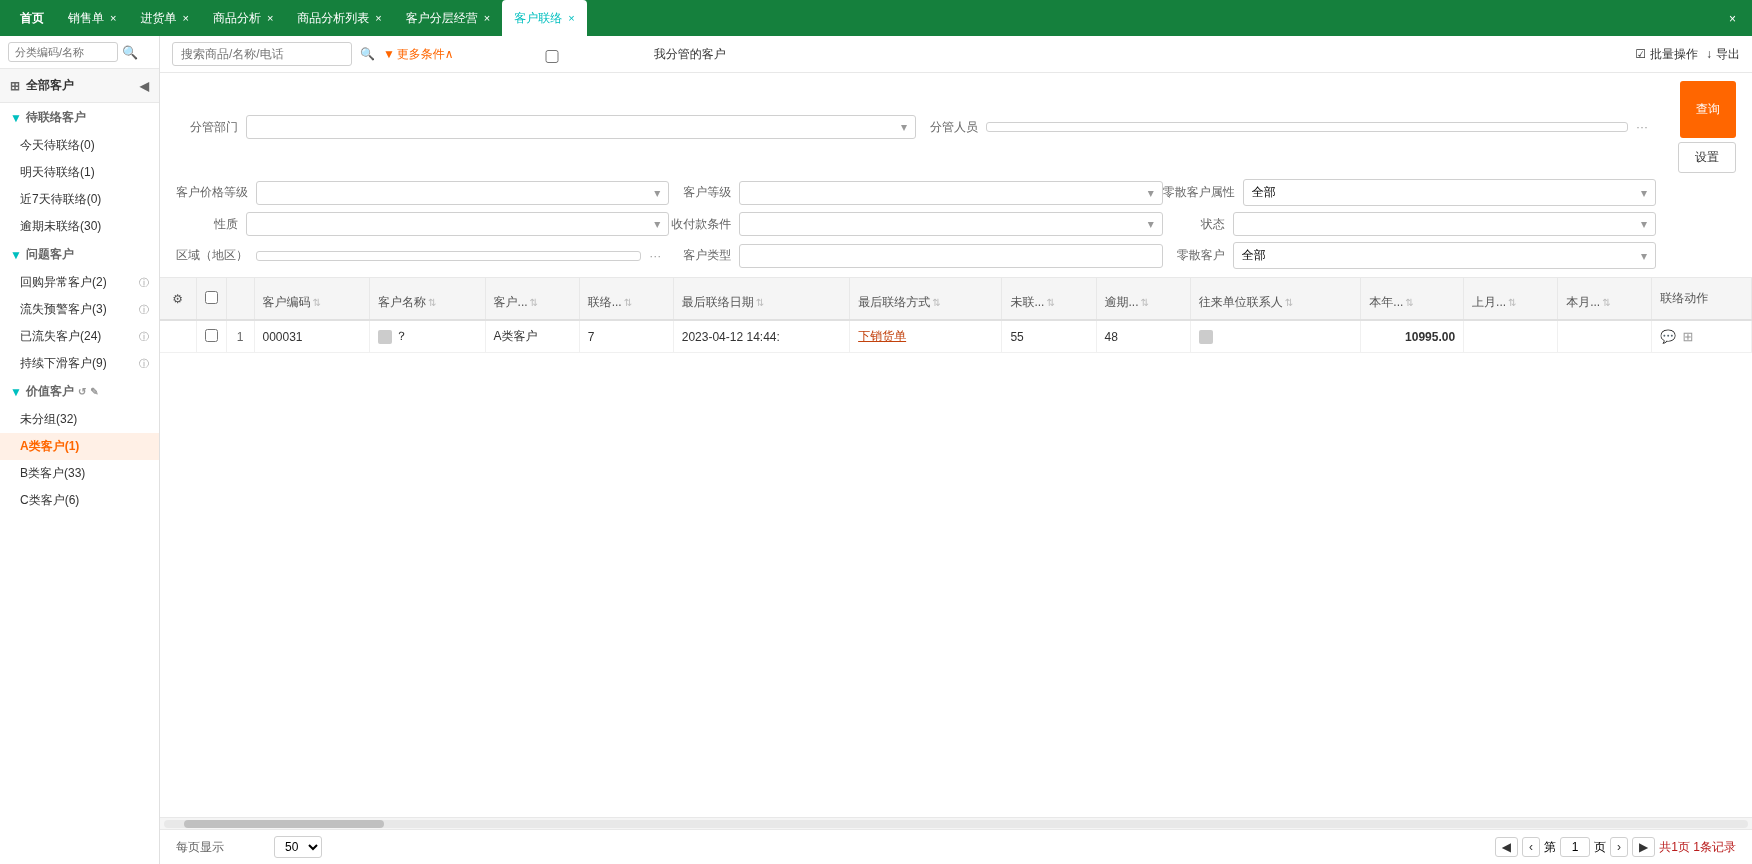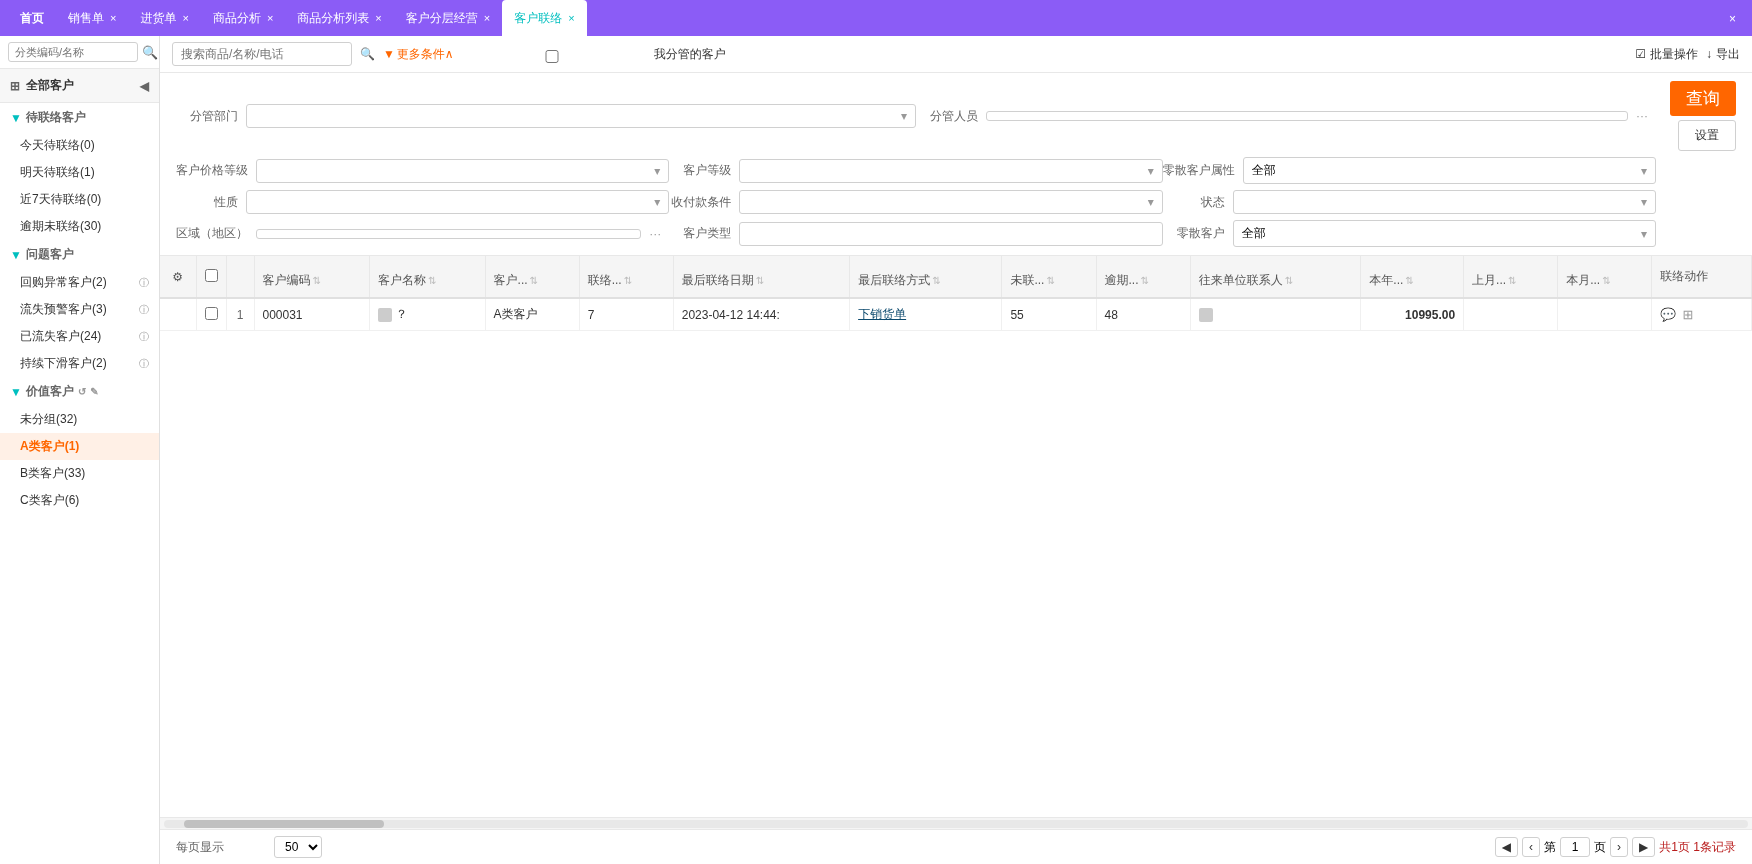--- a/index.html
+++ b/index.html
@@ -1,20 +1,20 @@
 <!DOCTYPE html>
 <html><head>
   <meta charset="utf-8">
   <style>
     * { box-sizing: border-box; margin: 0; padding: 0; font-family: 'Microsoft YaHei', Arial, sans-serif; font-size: 12px; }
     body { background: #f0f2f5; width: 1752px; height: 864px; overflow: hidden; }
 
     
     .top-nav {
-      display: flex; align-items: center; background: #8b5cf6; height: 36px; padding: 0 8px;
+      display: flex; align-items: center; background: #15803d; height: 36px; padding: 0 8px;
     }
     .top-nav .nav-item {
       display: flex; align-items: center; padding: 0 12px; height: 36px; color: #fff;
       cursor: pointer; font-size: 13px; white-space: nowrap; position: relative;
     }
     .top-nav .nav-item.home { font-weight: bold; }
     .top-nav .nav-item.active { background: #fff; color: #00bfbf; border-radius: 4px 4px 0 0; }
     .top-nav .nav-item .close-x {
       margin-left: 6px; font-size: 11px; color: inherit; cursor: pointer;
     }
@@ -31,21 +31,21 @@
     
     .sidebar {
       width: 160px; background: #fff; border-right: 1px solid #e0e0e0;
       display: flex; flex-direction: column; overflow-y: auto; flex-shrink: 0;
     }
     .sidebar-search {
       display: flex; align-items: center; padding: 6px 8px; border-bottom: 1px solid #e8e8e8;
     }
     .sidebar-search input {
       border: 1px solid #d0d0d0; border-radius: 3px; padding: 3px 6px; font-size: 11px;
-      width: 130px; outline: none; color: #999;
+      width: 110px; outline: none; color: #999;
     }
     .sidebar-search .search-icon {
       margin-left: 4px; color: #00bfbf; font-size: 13px; cursor: pointer;
     }
     .sidebar-header {
       display: flex; align-items: center; padding: 8px 10px; font-weight: bold;
       color: #333; background: #f7f7f7; border-bottom: 1px solid #e8e8e8;
     }
     .sidebar-header .grid-icon { margin-right: 6px; color: #666; }
     .sidebar-header .collapse-icon { margin-left: auto; color: #666; cursor: pointer; }
@@ -120,21 +120,21 @@
       font-size: 12px; outline: none; background: #fff; min-width: 0;
       display: flex; align-items: center; justify-content: space-between; cursor: pointer;
       position: relative;
     }
     .filter-select .caret { color: #999; }
     .filter-dots { color: #999; padding: 0 8px; cursor: pointer; }
 
     
     .btn-query {
       background: #ff6600; color: #fff; border: none; border-radius: 3px;
-      padding: 6px 16px; cursor: pointer; font-size: 17px;
+      padding: 20px 16px; cursor: pointer; font-size: 12px;
     }
     .btn-setting {
       background: #fff; color: #333; border: 1px solid #d0d0d0; border-radius: 3px;
       padding: 6px 16px; cursor: pointer; font-size: 12px; margin-top: 4px;
     }
 
     .filter-actions {
       display: flex; flex-direction: column; align-items: flex-end; padding-left: 8px;
       min-width: 80px;
     }
@@ -156,21 +156,21 @@
     thead th .th-inner {
       display: flex; align-items: center; gap: 2px; margin-top: 8px;
     }
     thead th .sort-icon { color: #bbb; font-size: 10px; }
     tbody tr {
       border-bottom: 1px solid #f0f0f0;
     }
     tbody td {
       padding: 7px 8px; color: #333; border-right: 1px solid #f0f0f0; white-space: nowrap;
     }
-    .td-link { color: #0c4a6e; text-decoration: underline; cursor: pointer; }
+    .td-link { color: #c2410c; text-decoration: underline; cursor: pointer; }
     .td-number { text-align: right; font-weight: bold; }
     .row-num { color: #666; text-align: center; }
     .action-icons { display: flex; gap: 6px; }
     .action-icon { color: #999; cursor: pointer; font-size: 13px; }
 
     
     .table-footer {
       background: #fff; border-top: 1px solid #e8e8e8;
       display: flex; align-items: center; padding: 6px 16px; gap: 8px;
       flex-shrink: 0;
@@ -285,21 +285,21 @@
     </div>
     <div class="sidebar-item">
       <span class="item-label">流失预警客户(3)</span>
       <span class="item-icon">ⓘ</span>
     </div>
     <div class="sidebar-item">
       <span class="item-label">已流失客户(24)</span>
       <span class="item-icon">ⓘ</span>
     </div>
     <div class="sidebar-item">
-      <span class="item-label">持续下滑客户(2)</span>
+      <span class="item-label">持续下滑客户(9)</span>
       <span class="item-icon">ⓘ</span>
     </div>
 
     <div class="sidebar-group-title">
       <span class="arrow">▼</span>
       <span>价值客户</span>
       <span class="icon-btn">↺</span>
       <span class="icon-btn">✎</span>
     </div>
     <div class="sidebar-item">

